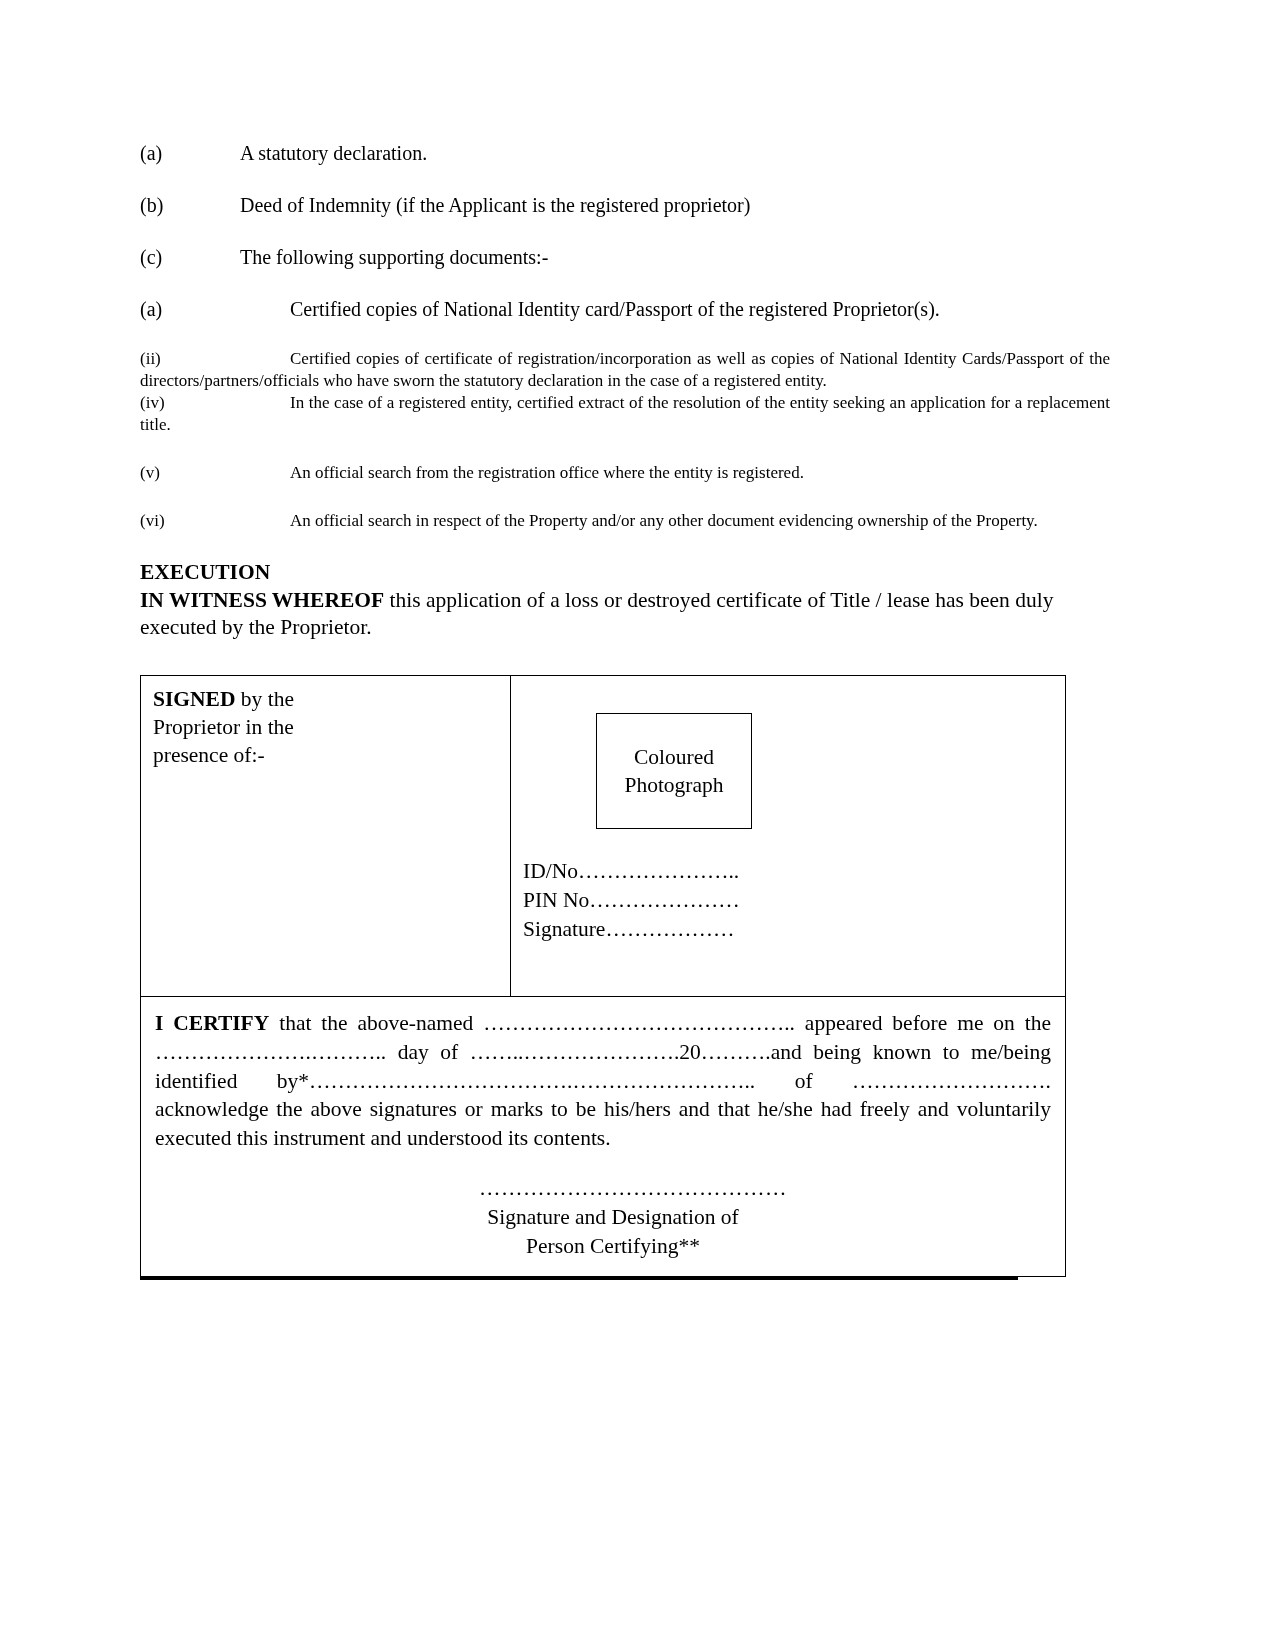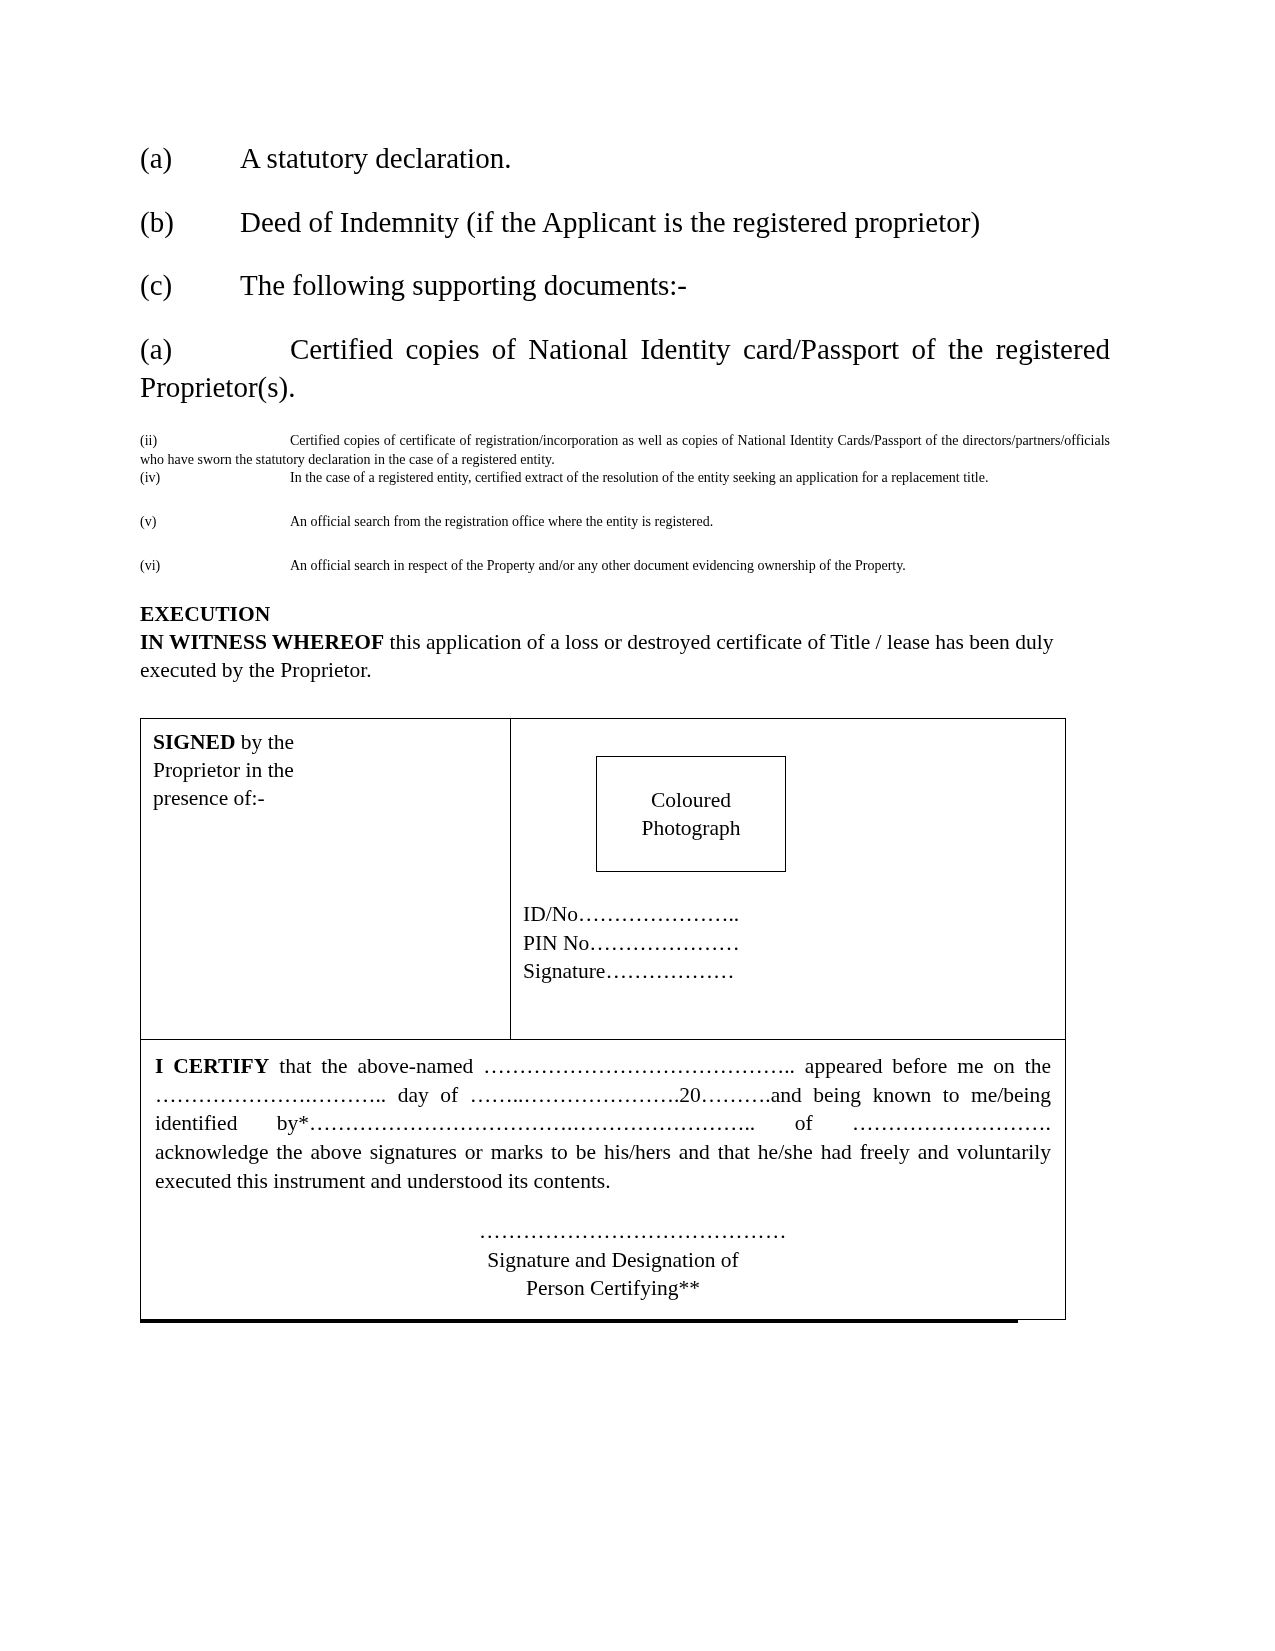--- a/index.html
+++ b/index.html
@@ -17,39 +17,39 @@
   .page {
     position: relative;
     width: 1275px;
     height: 1651px;
     box-sizing: border-box;
     padding: 140px 165px 0 140px;
   }
 
   
   .item {
-    font-size: 29px;
+    font-size: 20px;
     line-height: 1.30;
     text-align: justify;
     margin: 0 0 26px 0;
     position: relative;
   }
   .item .lbl {
     display: inline-block;
     vertical-align: top;
   }
   .w100 { width: 100px; }
   .w150 { width: 150px; }
   .body-txt {
     display: inline;
   }
 
   
   .para {
-    font-size: 14px;
+    font-size: 17px;
     line-height: 1.30;
     margin: 0 0 26px 0;
     text-align: justify;
     text-align-last: left;
   }
   .para.nogap { margin-bottom: 0; }
   .lead {
     display: inline-block;
   }
 
@@ -80,21 +80,21 @@
     padding: 10px 12px 10px 12px;
   }
   .cell-signed {
     width: 345px;
     height: 300px;
   }
   .cell-photo {
     width: 530px;
   }
   .photo-box {
-    width: 190px;
+    width: 156px;
     height: 116px;
     border: 1px solid #000000;
     margin: 27px 0 0 73px;
     display: flex;
     flex-direction: column;
     align-items: center;
     justify-content: center;
     line-height: 1.32;
     box-sizing: border-box;
   }

